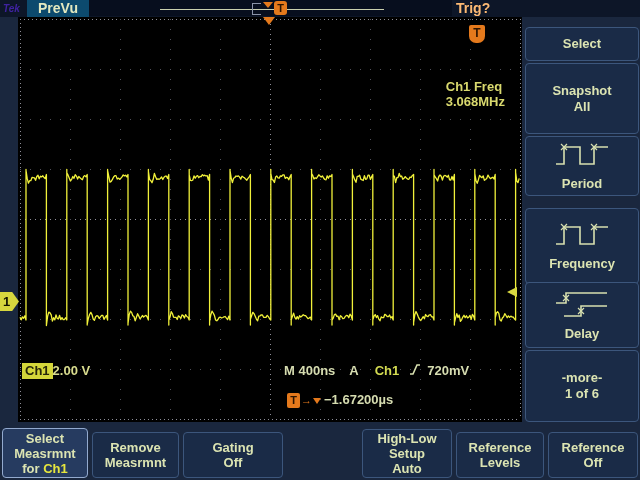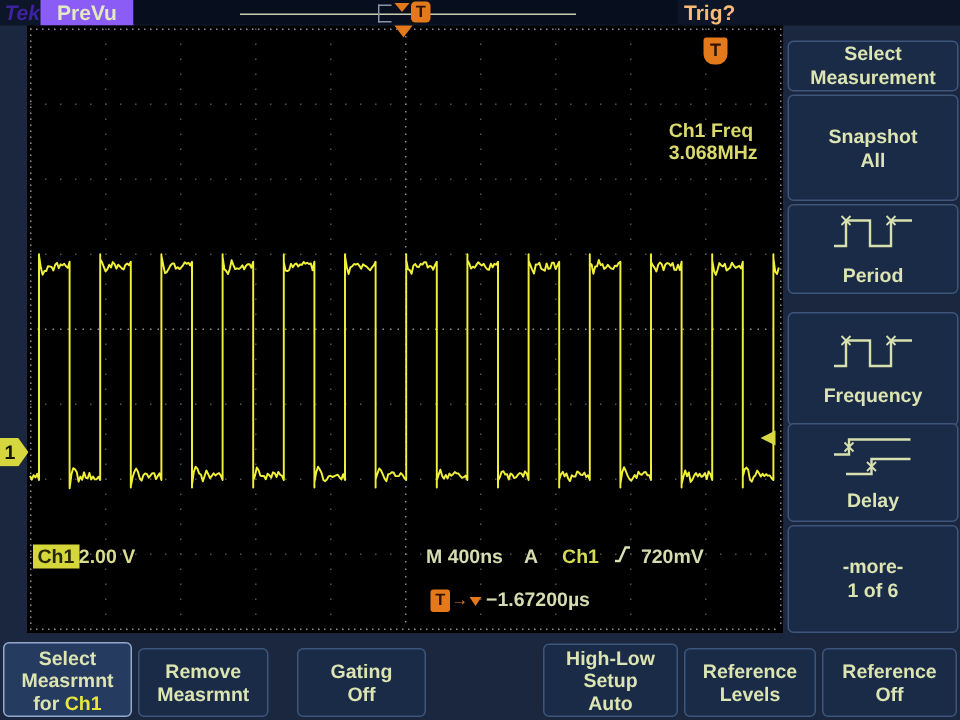--- a/index.html
+++ b/index.html
@@ -2,22 +2,22 @@
 <html><head>
 <meta charset="utf-8">
 <style>
   *{margin:0;padding:0;box-sizing:border-box}
   html,body{width:640px;height:480px;overflow:hidden}
   body{position:relative;background:#1a273e;font-family:"Liberation Sans",sans-serif;font-weight:bold}
   .abs{position:absolute}
 
   
   .topbar{left:0;top:0;width:640px;height:17px;background:#0d1628}
-  .tek{left:3px;top:0;color:#3f22a0;font-size:14px;line-height:17px;font-style:italic}
-  .prevu{left:27px;top:0;width:62px;height:17px;background:#8b5cf6;color:#e3e9c0;font-size:14px;line-height:17px;text-align:center}
+  .tek{left:3px;top:0;color:#3f22a0;font-size:10px;line-height:17px;font-style:italic}
+  .prevu{left:27px;top:0;width:62px;height:17px;background:#0c4a6e;color:#e3e9c0;font-size:14px;line-height:17px;text-align:center}
   .recordbox{left:89px;top:0;width:363px;height:16px;background:#070e1e}
   .recordline{left:160px;top:9px;width:224px;height:1px;background:#c9cfae}
   .bracket{left:252px;top:3px;width:9px;height:12px;border-left:1px solid #8a93a8;border-top:1px solid #8a93a8;border-bottom:1px solid #8a93a8}
   .tritop{left:263px;top:2px;width:0;height:0;border-left:5px solid transparent;border-right:5px solid transparent;border-top:6px solid #e4791c}
   .tboxtop{left:274px;top:1px;width:13px;height:14px;background:#e4791c;border-radius:3px;color:#2d1400;font-size:11px;line-height:14px;text-align:center}
   .trig{left:456px;top:0;color:#fdba74;font-size:14px;line-height:17px}
 
   
   .screen{left:18px;top:17px;width:504px;height:405px;background:#000}
   .trimark{left:263px;top:17px;width:0;height:0;border-left:6px solid transparent;border-right:6px solid transparent;border-top:8px solid #e4791c}
@@ -111,21 +111,20 @@
 </div>
 <div class="abs dread">
   <span class="tbadge">T</span>
   <span class="darrow">→</span>
   <span class="dtri"></span>
   <span>−1.67200µs</span>
 </div>
 
 <div class="abs sbox" style="top:27px;height:34px">
   <div>Select</div>
-  <div>Measurement</div>
 </div>
 <div class="abs sbox" style="top:63px;height:71px">
   <div>Snapshot</div>
   <div>All</div>
 </div>
 <div class="abs sbox" style="top:136px;height:60px">
   <svg width="58" height="28" viewBox="0 0 58 28">
     <path d="M3,23 H11 V6 H27 V23 H41 V6 H55" class="icon-stroke"></path>
     <path d="M8,3 L14,9 M14,3 L8,9" class="icon-mark"></path>
     <path d="M38,3 L44,9 M44,3 L38,9" class="icon-mark"></path>
@@ -156,21 +155,21 @@
 
 <div class="abs bbox active" style="left:2px;top:428px;width:86px;height:50px">
   <div>Select</div>
   <div>Measrmnt</div>
   <div><span>for </span><span class="hl">Ch1</span></div>
 </div>
 <div class="abs bbox" style="left:92px;top:432px;width:87px;height:46px">
   <div>Remove</div>
   <div>Measrmnt</div>
 </div>
-<div class="abs bbox" style="left:198px;top:432px;width:86px;height:46px">
+<div class="abs bbox" style="left:183px;top:432px;width:100px;height:46px">
   <div>Gating</div>
   <div>Off</div>
 </div>
 <div class="abs bbox" style="left:362px;top:429px;width:90px;height:49px">
   <div>High-Low</div>
   <div>Setup</div>
   <div>Auto</div>
 </div>
 <div class="abs bbox" style="left:456px;top:432px;width:88px;height:46px">
   <div>Reference</div>

